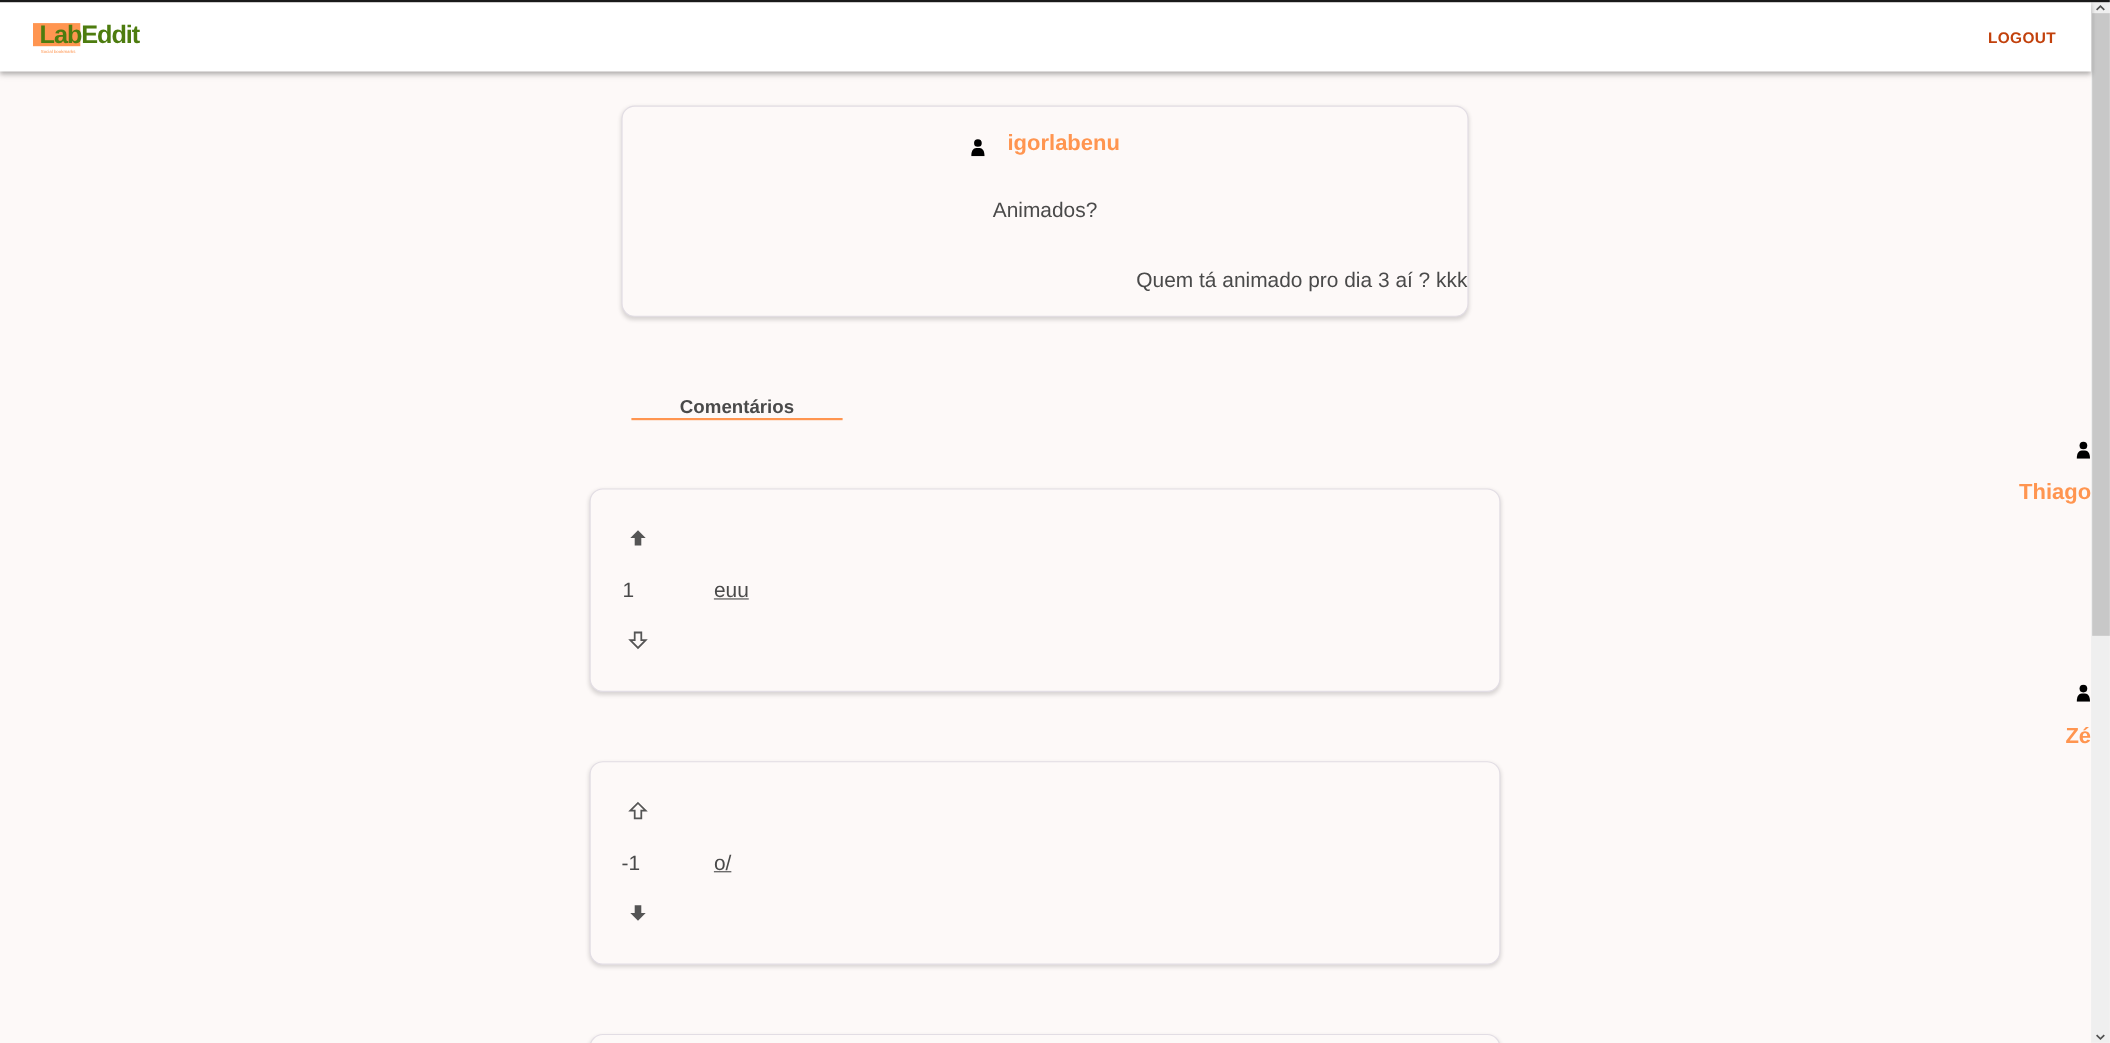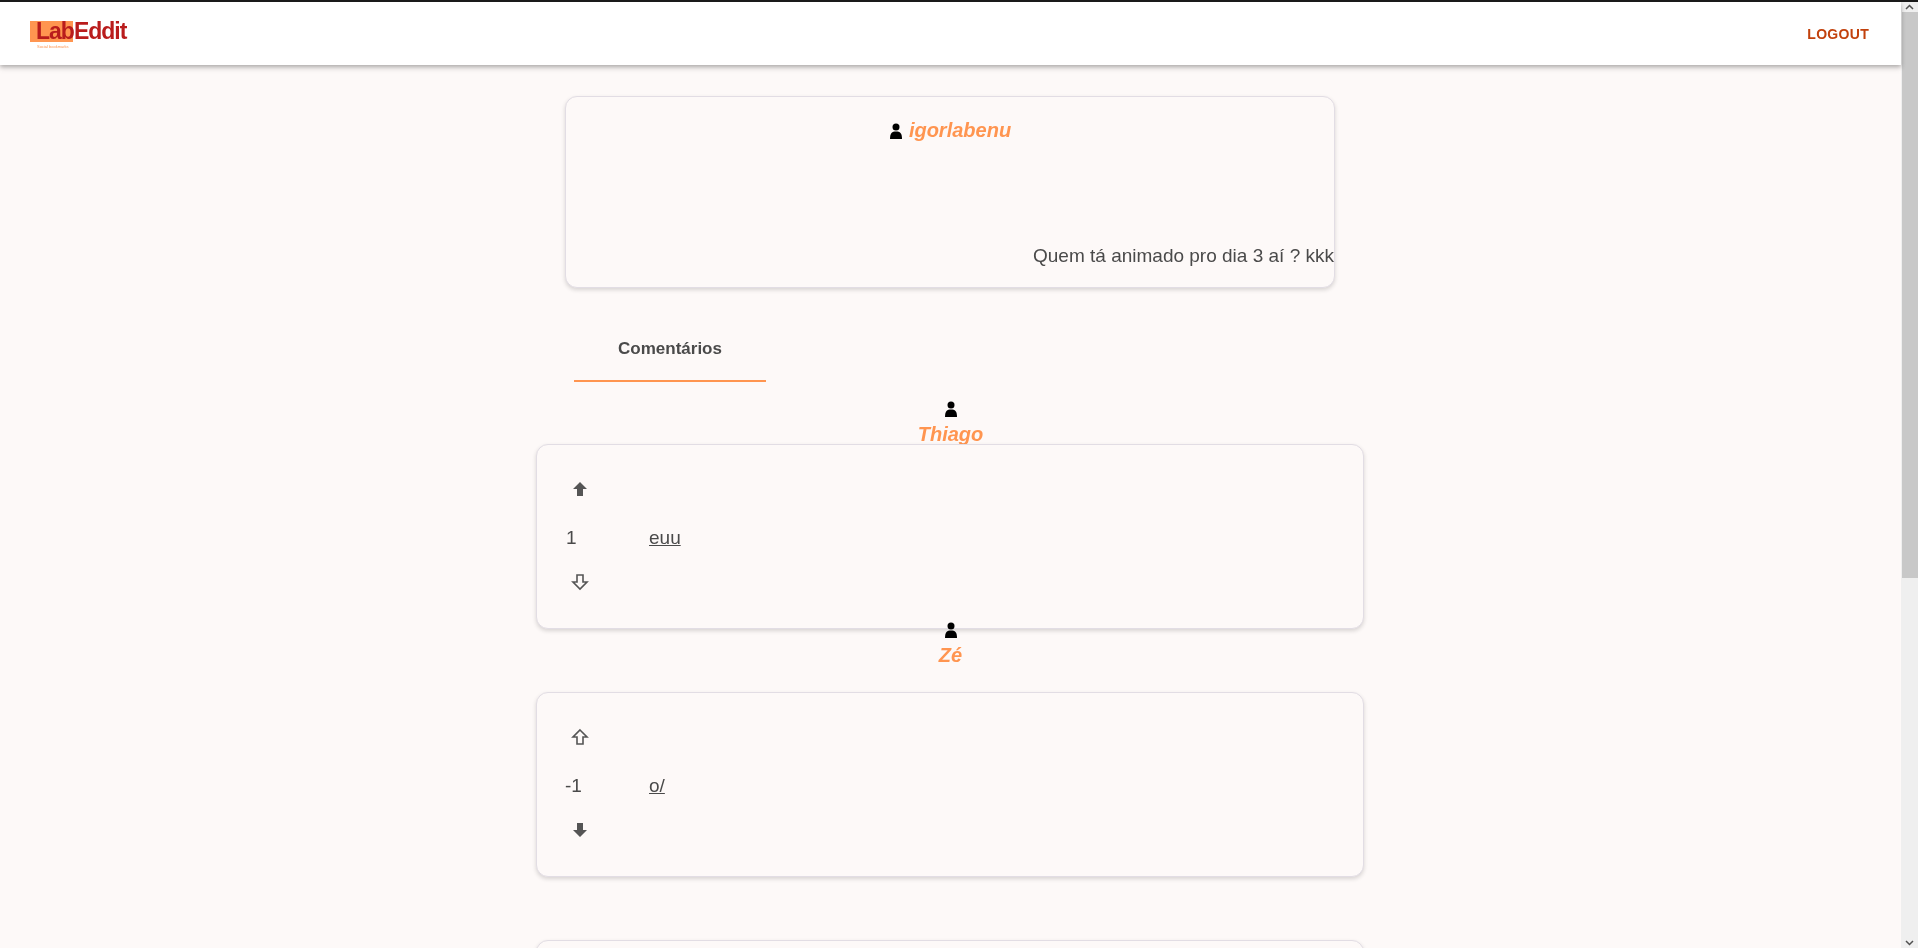--- a/index.html
+++ b/index.html
@@ -14,48 +14,48 @@
     .header {
       position: absolute; left: 0; top: 2px; width: 1901px; height: 63px;
       background: #ffffff;
       box-shadow: 0 2px 4px rgba(0,0,0,0.25), 0 4px 6px rgba(0,0,0,0.08);
       z-index: 3;
     }
     .logo { position: absolute; left: 30px; top: 18px; width: 110px; height: 34px; cursor: pointer; }
     .logo-box { position: absolute; left: 0; top: 1px; width: 43px; height: 21px; background: #ff9550; }
     .logo-text {
       position: absolute; left: 6px; top: -2px;
-      font-size: 23px; font-weight: bold; color: #b91c1c; letter-spacing: -1px;
+      font-size: 23px; font-weight: bold; color: #4d7c0f; letter-spacing: -1px;
     }
     .logo-sub {
       position: absolute; left: 7px; top: 24px; font-size: 4px; color: #ff9550; white-space: nowrap;
     }
     .logout {
       position: absolute; right: 32px; top: 24px;
       font-size: 14px; font-weight: bold; color: #c2410c; letter-spacing: 0.3px;
       background: none; border: none; cursor: pointer; font-family: inherit;
     }
 
     .post-card {
       position: absolute; left: 565px; top: 96px; width: 770px; height: 192px;
       background: #fdf9f8; border: 1px solid #e2dde4; border-radius: 12px;
       box-shadow: 0 2px 4px rgba(0,0,0,0.15);
     }
     .user-row {
       position: absolute; left: 0; width: 100%;
-      display: flex; justify-content: center; align-items: center; gap: 6px; font-style: italic;
+      display: flex; justify-content: center; align-items: flex-end; gap: 20px;
     }
     .user-icon { width: 14px; height: 16px; display: inline-block; }
     .username { font-size: 20px; font-weight: bold; color: #ff9550; }
     .post-title { position: absolute; left: 0; width: 100%; text-align: center; font-size: 19px; top: 84px; }
     .post-body { position: absolute; left: 0; width: 100%; text-align: right; font-size: 19px; top: 148px; }
 
     .tab {
       position: absolute; left: 574px; top: 322px; width: 192px; height: 60px;
-      display: flex; align-items: flex-start; justify-content: center; padding-top: 17px;
+      display: flex; align-items: flex-end; justify-content: center; padding-top: 17px;
       font-size: 17px; font-weight: bold; color: #4a4a4a;
       border-bottom: 2px solid #ff9550; cursor: pointer;
     }
 
     .comment-user { position: absolute; left: 0; width: 1901px; flex-direction: column; }
     .comment-card {
       position: absolute; left: 536px; width: 828px; height: 185px;
       background: #fdf9f8; border: 1px solid #e2dde4; border-radius: 12px;
       box-shadow: 0 2px 4px rgba(0,0,0,0.15);
     }
@@ -91,20 +91,21 @@
   </header>
 
   <section class="post-card">
     <div class="user-row" style="top:22px;">
       <svg class="user-icon" viewBox="0 0 14 16">
         <circle cx="7" cy="4" r="3.5" fill="#000"></circle>
         <path d="M1 16 C1 10 3 8.5 7 8.5 C11 8.5 13 10 13 16 Z" fill="#000"></path>
       </svg>
       <span class="username">igorlabenu</span>
     </div>
+    <div class="post-title">Animados?</div>
     <div class="post-body">Quem tá animado pro dia 3 aí ? kkk</div>
   </section>
 
   <div class="tab">
     <span>Comentários</span>
   </div>
 
   <div class="comment-user user-row" style="top:401px;">
     <svg class="user-icon" viewBox="0 0 14 16">
       <circle cx="7" cy="4" r="3.5" fill="#000"></circle>

